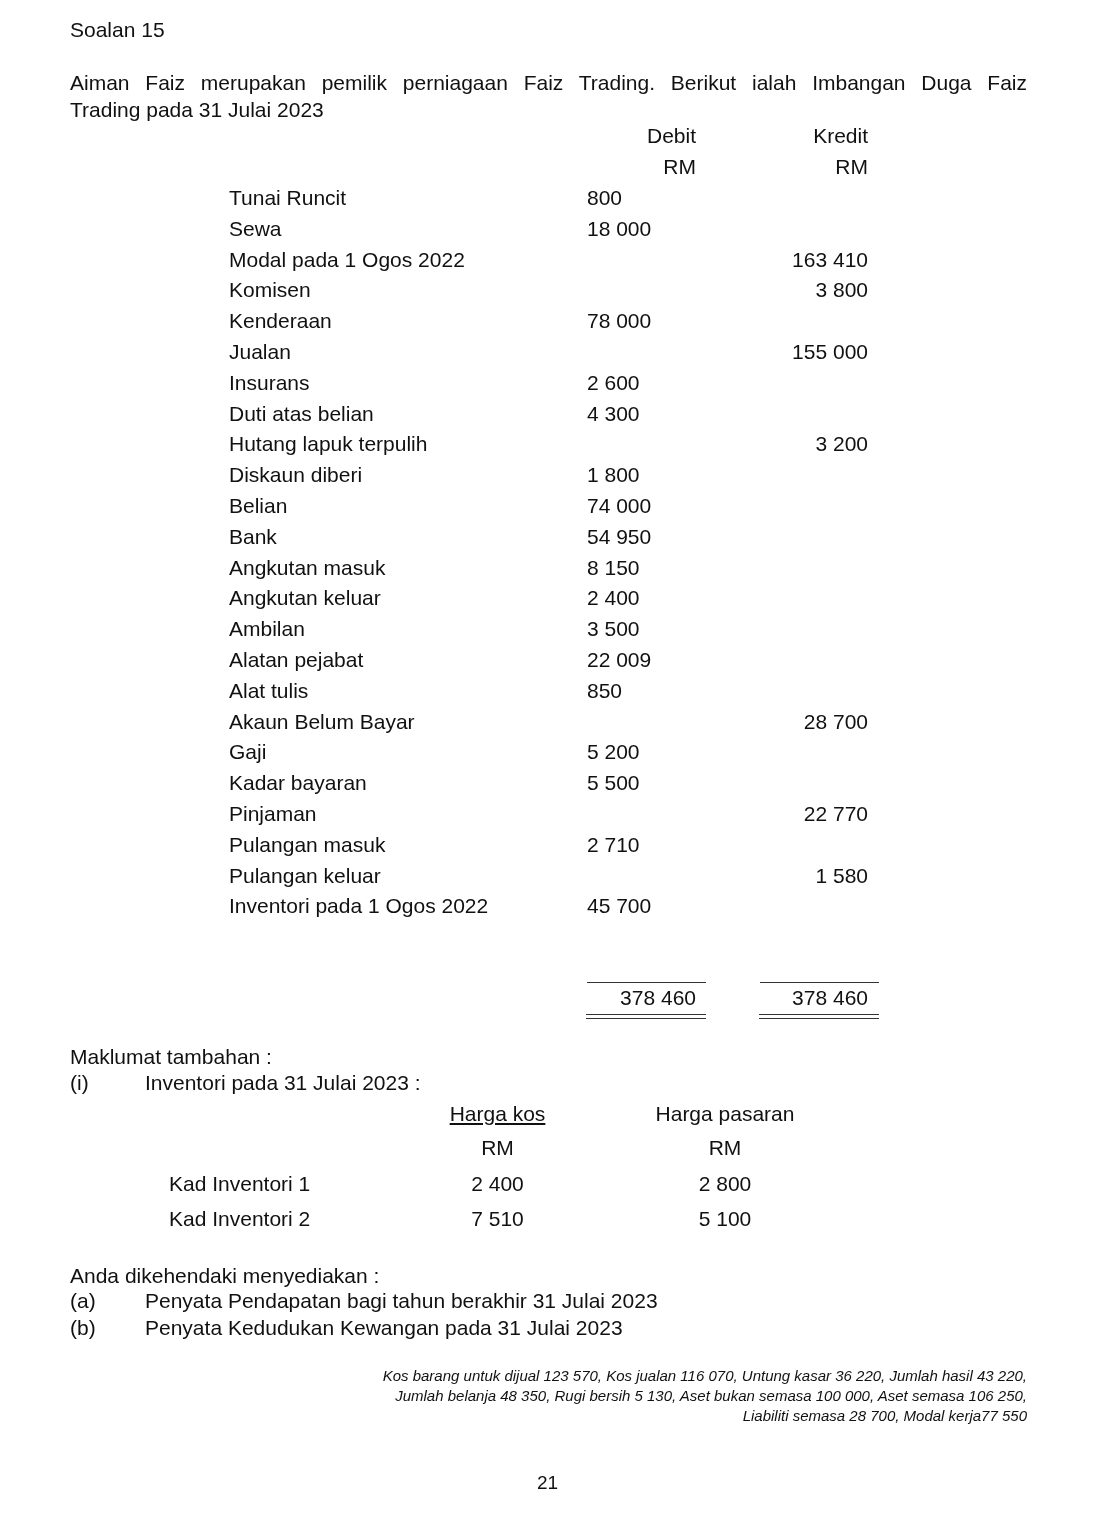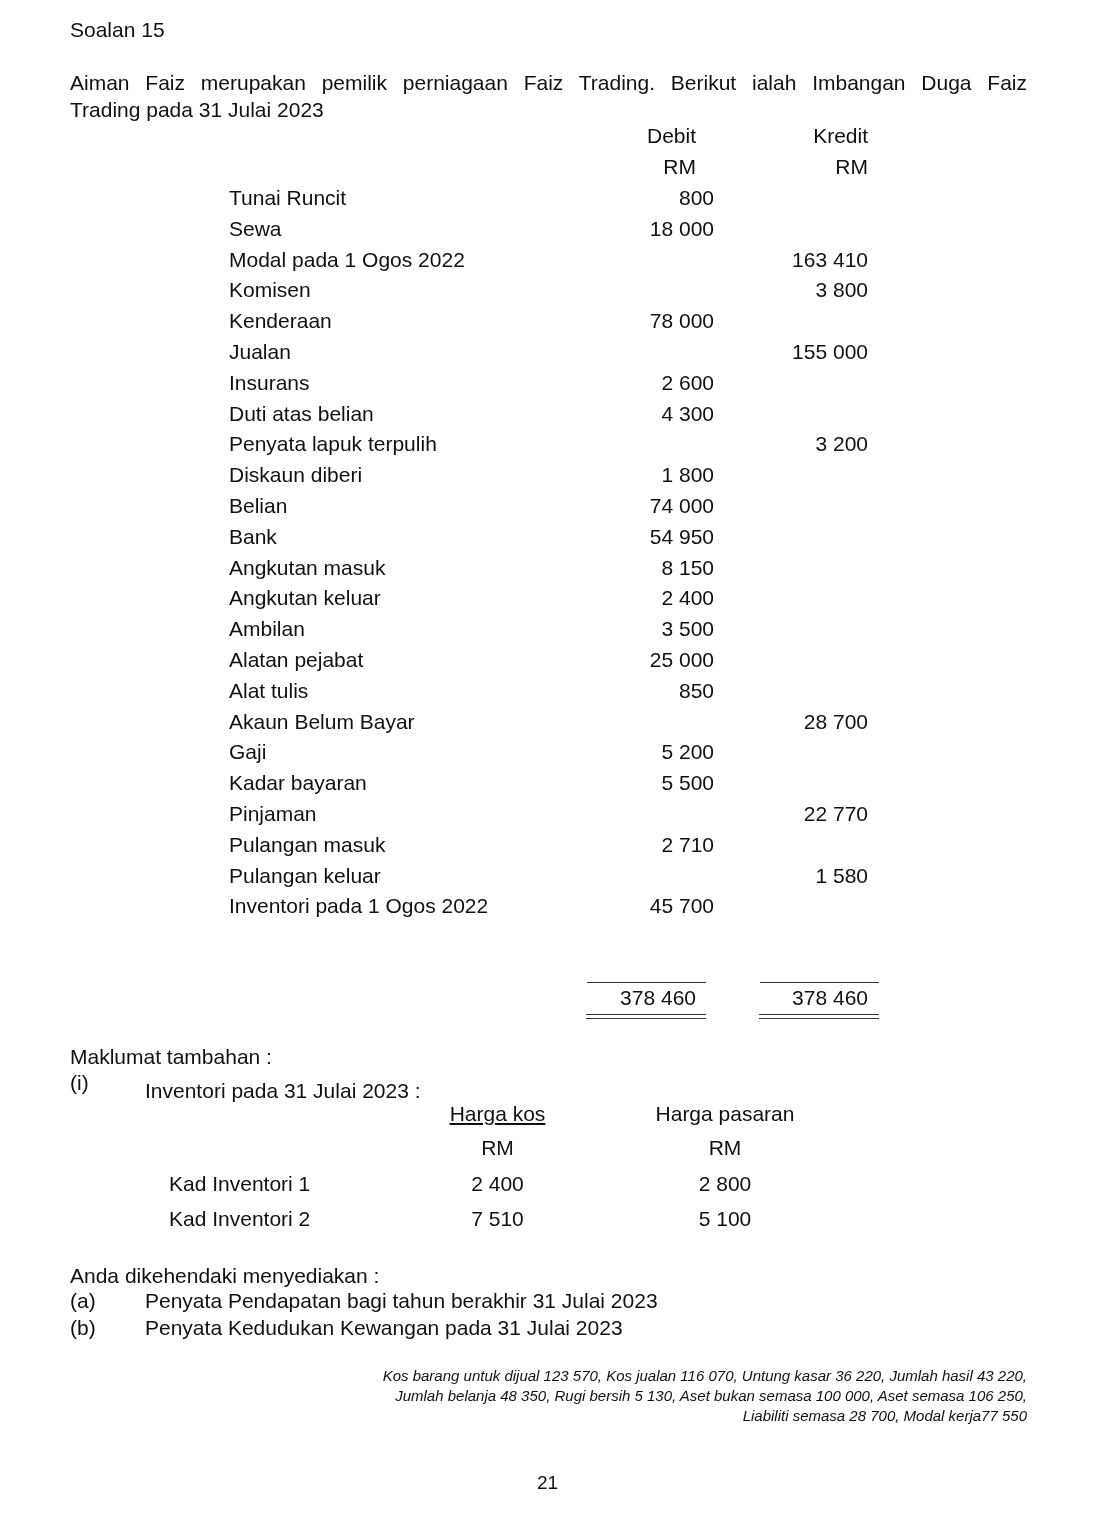--- a/index.html
+++ b/index.html
@@ -16,31 +16,31 @@
 
   .colhead { text-align: right; }
   #hd-debit { left: 580px; width: 116px; top: 124px; }
   #hd-kredit { left: 750px; width: 118px; top: 124px; }
   #hd-rm1 { left: 580px; width: 116px; top: 155px; }
   #hd-rm2 { left: 750px; width: 118px; top: 155px; }
 
   #tb { position: absolute; left: 229px; top: 183px; width: 640px; }
   .tb-row { position: relative; height: 30.8px; line-height: 30.8px; }
   .tb-name { position: absolute; left: 0; }
-  .tb-debit { position: absolute; left: 368px; width: 117px; text-align: right; }
+  .tb-debit { position: absolute; left: 358px; width: 117px; }
   .tb-kredit { position: absolute; left: 520px; width: 119px; text-align: right; }
 
   .tot-line-top { position: absolute; height: 0; border-top: 1.5px solid #333; }
   .tot-line-bot { position: absolute; height: 3px; border-top: 1.5px solid #333; border-bottom: 1.5px solid #333; }
   #tot-debit { left: 580px; width: 116px; top: 986px; text-align: right; }
   #tot-kredit { left: 750px; width: 118px; top: 986px; text-align: right; }
 
   #mak { left: 70px; top: 1045px; }
   #mak-i-num { left: 70px; top: 1071px; }
-  #mak-i-txt { left: 145px; top: 1071px; margin-top: 8px; }
+  #mak-i-txt { left: 145px; top: 1071px; }
   .inv-hd { text-align: center; }
   #inv-h1 { left: 430px; width: 135px; top: 1102px; text-decoration: underline; }
   #inv-h2 { left: 640px; width: 170px; top: 1102px; }
   #inv-rm1 { left: 430px; width: 135px; top: 1136px; }
   #inv-rm2 { left: 640px; width: 170px; top: 1136px; }
   .inv-row { position: absolute; left: 169px; width: 700px; height: 30px; }
   .inv-name { position: absolute; left: 0; }
   .inv-cost { position: absolute; left: 261px; width: 135px; text-align: center; }
   .inv-mkt { position: absolute; left: 471px; width: 170px; text-align: center; }
 
@@ -104,21 +104,21 @@
       <span class="tb-name">Insurans</span>
       <span class="tb-debit">2 600</span>
       <span class="tb-kredit"></span>
     </div>
     <div class="tb-row">
       <span class="tb-name">Duti atas belian</span>
       <span class="tb-debit">4 300</span>
       <span class="tb-kredit"></span>
     </div>
     <div class="tb-row">
-      <span class="tb-name">Penyata lapuk terpulih</span>
+      <span class="tb-name">Hutang lapuk terpulih</span>
       <span class="tb-debit"></span>
       <span class="tb-kredit">3 200</span>
     </div>
     <div class="tb-row">
       <span class="tb-name">Diskaun diberi</span>
       <span class="tb-debit">1 800</span>
       <span class="tb-kredit"></span>
     </div>
     <div class="tb-row">
       <span class="tb-name">Belian</span>
@@ -140,21 +140,21 @@
       <span class="tb-debit">2 400</span>
       <span class="tb-kredit"></span>
     </div>
     <div class="tb-row">
       <span class="tb-name">Ambilan</span>
       <span class="tb-debit">3 500</span>
       <span class="tb-kredit"></span>
     </div>
     <div class="tb-row">
       <span class="tb-name">Alatan pejabat</span>
-      <span class="tb-debit">25 000</span>
+      <span class="tb-debit">22 009</span>
       <span class="tb-kredit"></span>
     </div>
     <div class="tb-row">
       <span class="tb-name">Alat tulis</span>
       <span class="tb-debit">850</span>
       <span class="tb-kredit"></span>
     </div>
     <div class="tb-row">
       <span class="tb-name">Akaun Belum Bayar</span>
       <span class="tb-debit"></span>

